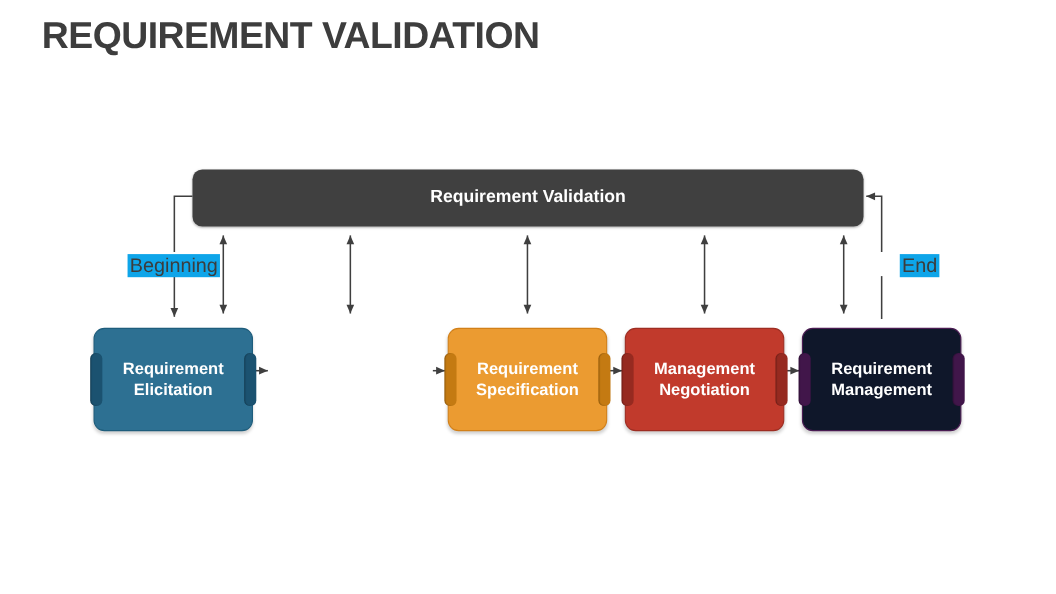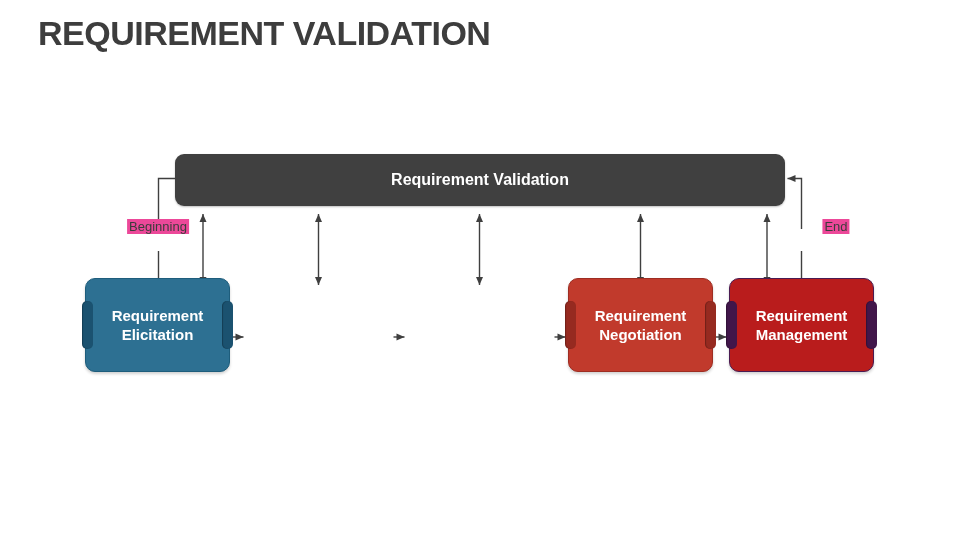--- a/index.html
+++ b/index.html
@@ -34,33 +34,33 @@
     font-weight:700;
   }
   .connector-layer{
     position:absolute;
     left:0;top:0;
     width:960px;height:540px;
     pointer-events:none;
   }
   .flow-label{
     position:absolute;
-    top:219px;
+    top:231px;
     transform:translateX(-50%);
-    font-size:13px;
+    font-size:18px;
     color:#3c3c3c;
     white-space:nowrap;
-    background:#ec4899;
+    background:#0ea5e9;
     padding:0 2px;
   }
   .flow-label.begin{left:158px;}
   .flow-label.end{left:803px;margin-left:33px;}
   .pbox{
     position:absolute;
-    top:278px;
+    top:298px;
     width:145px;height:94px;
     border-radius:10px;
     border:1.5px solid transparent;
     box-sizing:border-box;
     display:flex;align-items:center;justify-content:flex-end;
     text-align:center;
     box-shadow:0 2px 3px rgba(0,0,0,0.18);
   }
   .pbox .pbox-label{
     color:#ffffff;
@@ -121,26 +121,31 @@
   <span class="flow-label begin">Beginning</span>
   <span class="flow-label end">End</span>
 
   <div class="pbox" style="left: 85px; background-color: rgb(45, 112, 146); border-color: rgb(30, 93, 124);">
     <span class="side-tab left" style="background-color: rgb(27, 82, 112);"></span>
     <span class="side-tab right" style="background-color: rgb(27, 82, 112);"></span>
     <span class="pbox-label">Requirement Elicitation</span>
   </div>
 
 
+  <div class="pbox" style="left: 407px; background-color: rgb(235, 155, 49); border-color: rgb(210, 128, 25);">
+    <span class="side-tab left" style="background-color: rgb(196, 122, 18);"></span>
+    <span class="side-tab right" style="background-color: rgb(196, 122, 18);"></span>
+    <span class="pbox-label">Requirement Specification</span>
+  </div>
 
   <div class="pbox" style="left: 568px; background-color: rgb(193, 58, 44); border-color: rgb(158, 45, 34);">
     <span class="side-tab left" style="background-color: rgb(150, 42, 32);"></span>
     <span class="side-tab right" style="background-color: rgb(150, 42, 32);"></span>
-    <span class="pbox-label">Requirement Negotiation</span>
+    <span class="pbox-label">Management Negotiation</span>
   </div>
 
-  <div class="pbox" style="left: 729px; background-color: #b91c1c; border-color: rgb(74, 27, 82);">
+  <div class="pbox" style="left: 729px; background-color: #0f172a; border-color: rgb(74, 27, 82);">
     <span class="side-tab left" style="background-color: rgb(65, 22, 74);"></span>
     <span class="side-tab right" style="background-color: rgb(65, 22, 74);"></span>
     <span class="pbox-label">Requirement Management</span>
   </div>
 
 </div>
 
 </body></html>

